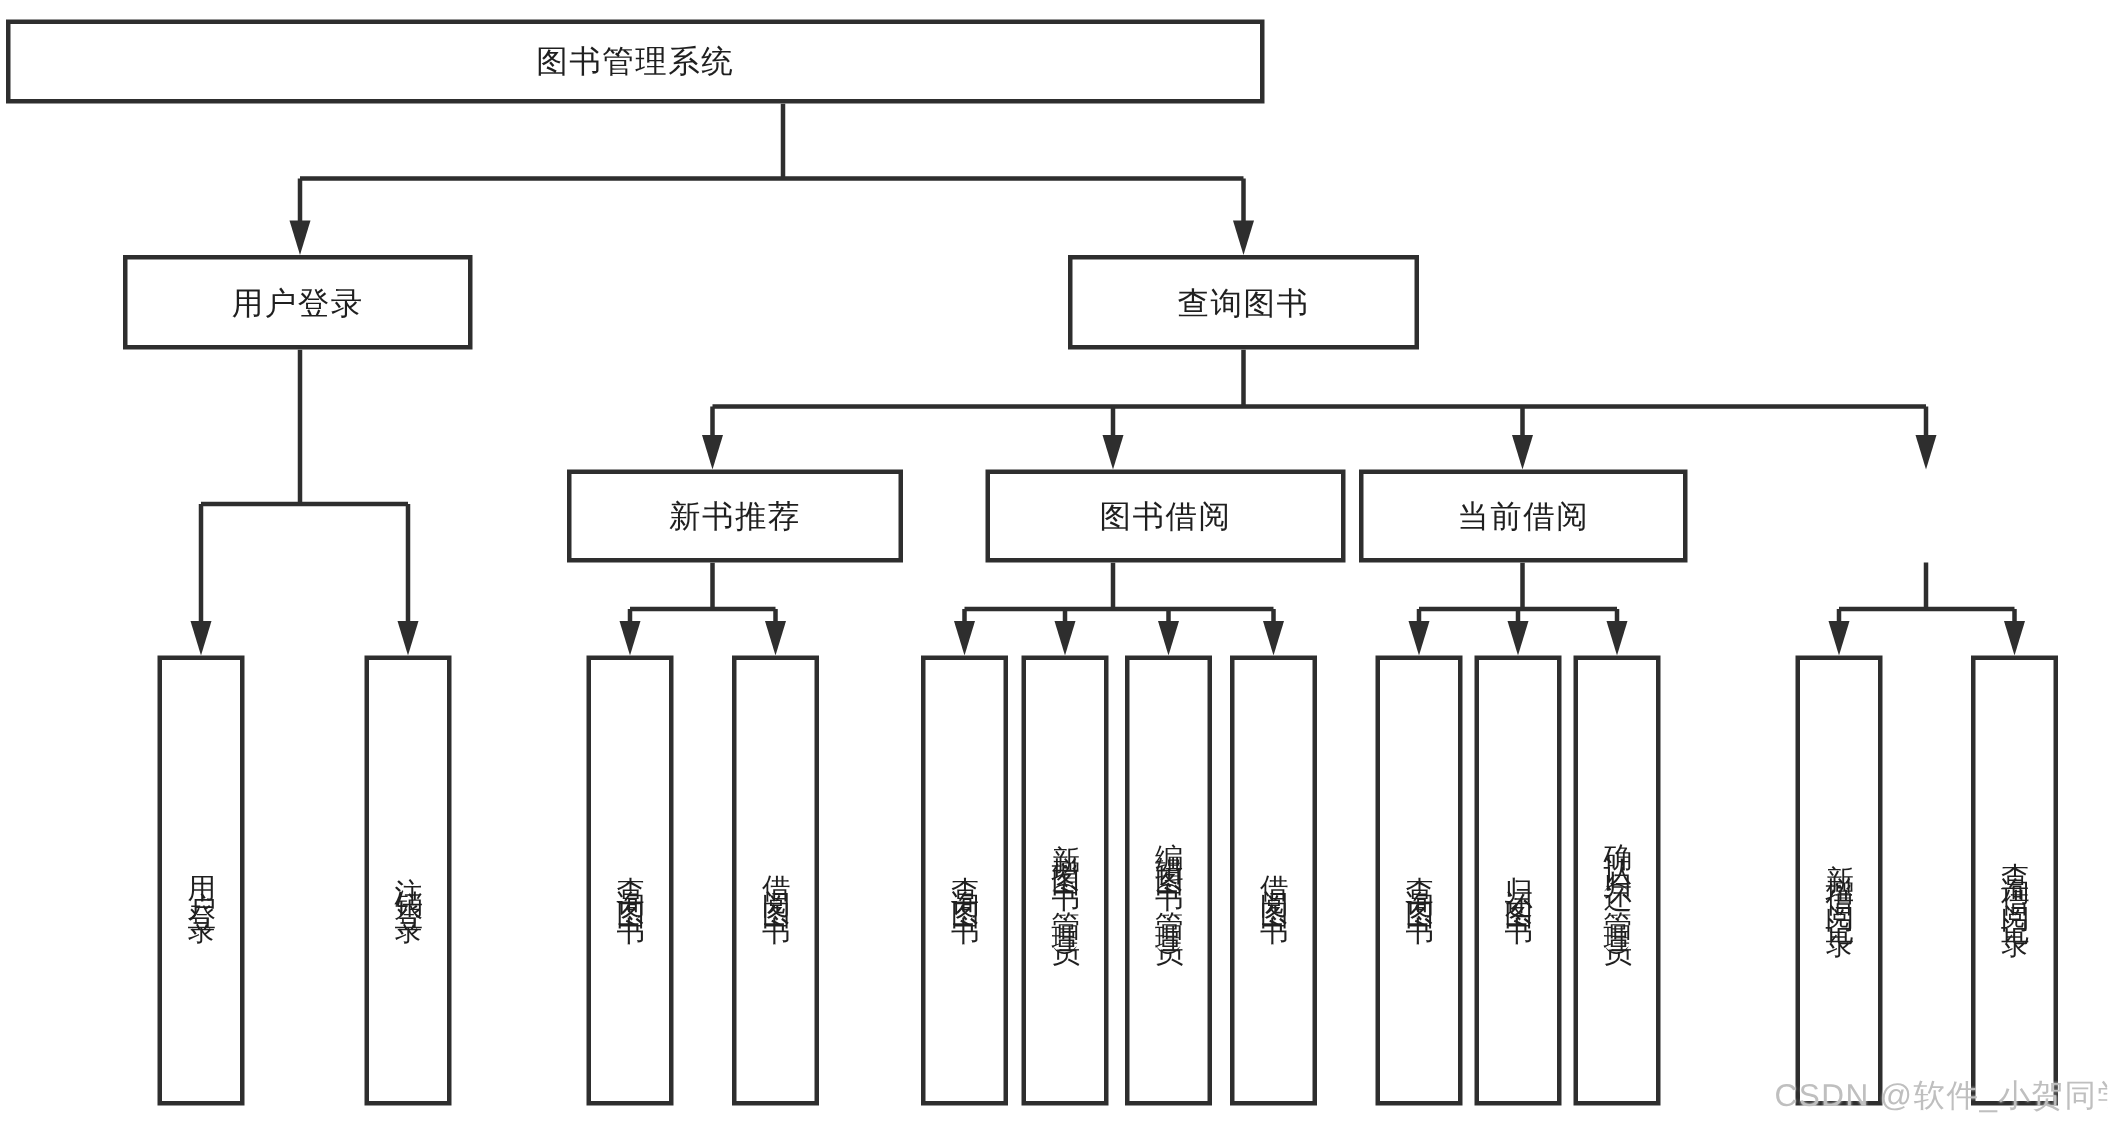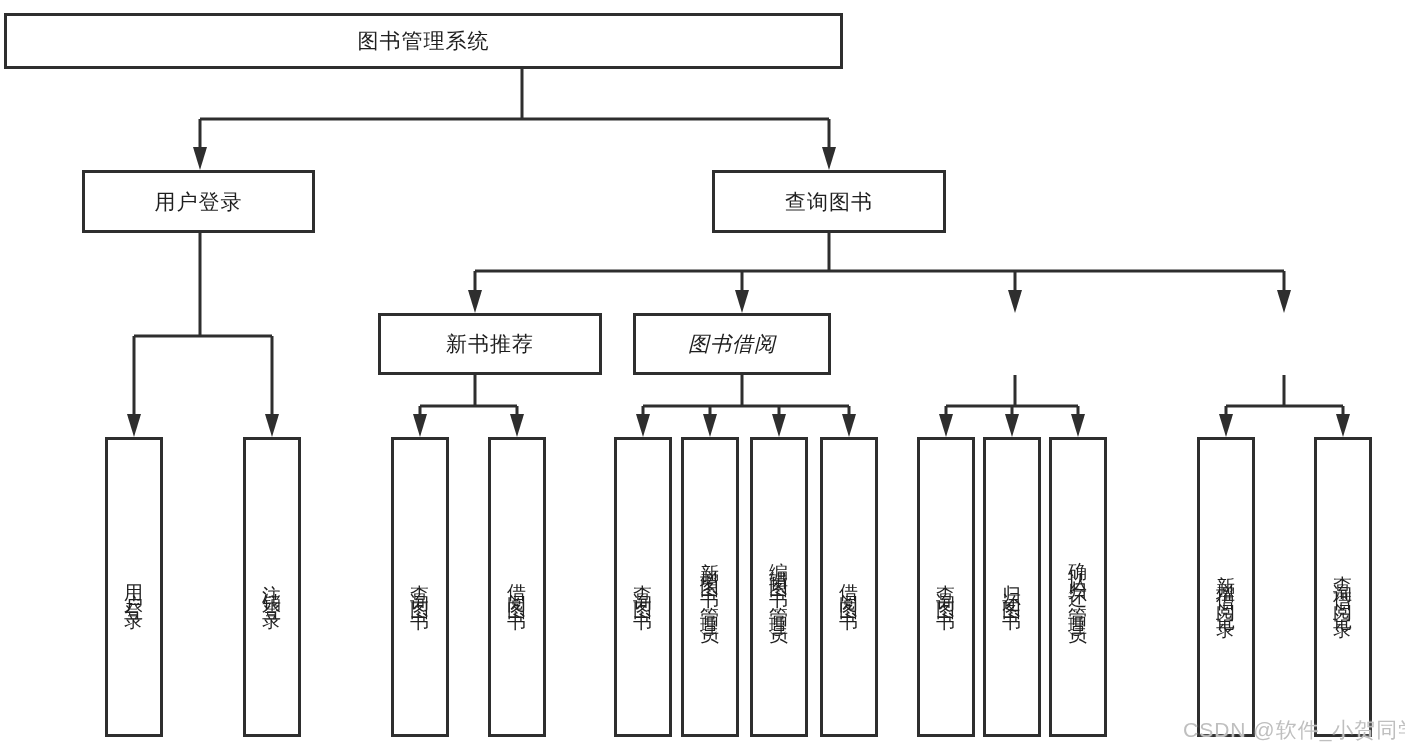--- a/index.html
+++ b/index.html
@@ -36,21 +36,21 @@
     text-orientation: mixed;
     font-size: 19px;
     letter-spacing: 9px;
     line-height: 1;
   }
   .root  { left: 4px;  top: 13px;  width: 839px; height: 56px; }
   .l2a   { left: 82px;  top: 170px; width: 233px;  height: 63px; }
   .l2b   { left: 712px; top: 170px; width: 234px;  height: 63px; }
   .l3    { top: 313px;  height: 62px; }
   .s0    { left: 363px;  width: 224px; margin-left: 15px; }
-  .s1    { left: 633px;  width: 198px; font-style: italic; }
+  .s1    { left: 657px;  width: 240px; }
   .s2    { left: 906px;  width: 219px; }
   .s3    { left: 1172px; width: 225px; }
   .leaf  { top: 437px; height: 300px; width: 58px; }
   .g1c0  { left: 105px; }  .g1c1 { left: 243px; }
   .g2c0  { left: 391px; }  .g2c1 { left: 488px; }
   .g3c0  { left: 614px; }  .g3c1 { left: 681px; }
   .g3c2  { left: 750px; }  .g3c3 { left: 820px; }
   .g4c0  { left: 917px; }  .g4c1 { left: 983px; }
   .g4c2  { left: 1049px; }
   .g5c0  { left: 1197px; } .g5c1 { left: 1314px; }
@@ -102,20 +102,21 @@
     </g>
   </svg>
 
   <div class="node h-node root">图书管理系统</div>
 
   <div class="node h-node l2a">用户登录</div>
   <div class="node h-node l2b">查询图书</div>
 
   <div class="node h-node l3 s0">新书推荐</div>
   <div class="node h-node l3 s1">图书借阅</div>
+  <div class="node h-node l3 s2">当前借阅</div>
 
   <div class="node v-node leaf g1c0">用户登录</div>
   <div class="node v-node leaf g1c1">注销登录</div>
 
   <div class="node v-node leaf g2c0">查询图书</div>
   <div class="node v-node leaf g2c1">借阅图书</div>
 
   <div class="node v-node leaf g3c0">查询图书</div>
   <div class="node v-node leaf g3c1">新增图书（管理员）</div>
   <div class="node v-node leaf g3c2">编辑图书（管理员）</div>

